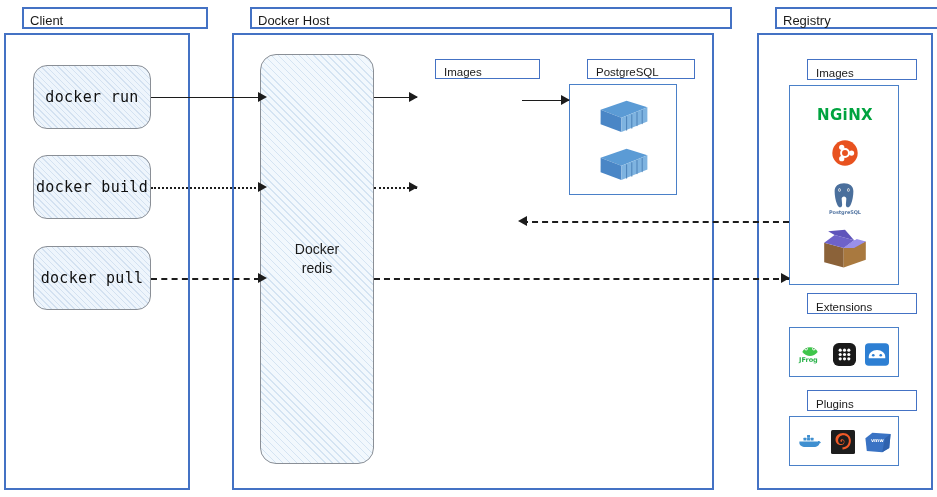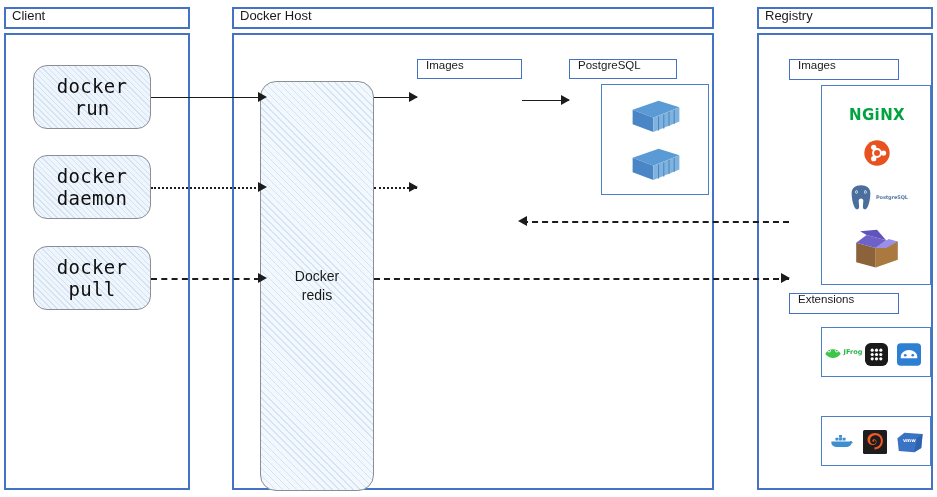--- a/index.html
+++ b/index.html
@@ -24,83 +24,81 @@
   }
 
   
   .abs { position: absolute; box-sizing: border-box; }
 
   
   .label-box {
     border: 2px solid #4472c4;
     background: #ffffff;
     display: flex;
-    align-items: flex-start;
+    align-items: flex-end;
     padding-left: 6px;
     font-size: 13px;
     color: #1a1a1a;
     line-height: 1;
+    margin-left: 18px;
   }
   .label-box.sub {
     border: 1.5px solid #4472c4;
     font-size: 11.5px;
     padding-left: 8px;
   }
 
   
   .panel {
     border: 2px solid #4472c4;
     background: #ffffff;
   }
   .subpanel {
     border: 1.5px solid #4a80c8;
     background: #ffffff;
-    margin-left: 32px;
   }
 
   
   .cmd-box {
     border: 1px solid #8a8f96;
     border-radius: 14px;
     background-color: #eef5fc;
     background-image:
       repeating-linear-gradient(45deg,
         rgba(150,180,215,0.30) 0px,
         rgba(150,180,215,0.30) 1px,
         rgba(255,255,255,0) 1px,
         rgba(255,255,255,0) 4px);
     display: flex;
     align-items: center;
     justify-content: center;
     font-family: "DejaVu Sans Mono", "Liberation Mono", monospace;
-    font-size: 19px;
+    font-size: 15px;
     color: #0f0f0f;
     letter-spacing: 0.3px;
-    text-align: center;
   }
 
   
   .daemon-box {
     border: 1px solid #8a8f96;
     border-radius: 16px;
     background-color: #f2f8fd;
     background-image:
       repeating-linear-gradient(45deg,
         rgba(150,185,220,0.32) 0px,
         rgba(150,185,220,0.32) 1px,
         rgba(255,255,255,0) 1px,
         rgba(255,255,255,0) 5px);
     display: flex;
     align-items: center;
     justify-content: center;
     text-align: center;
     font-size: 14px;
     color: #1a1a1a;
     line-height: 1.35;
-    margin-top: 27px;
   }
 
   
   .conn { position: absolute; height: 0; }
   .line-solid  { border-top: 1.6px solid #1c1c1c; }
   .line-dotted { border-top: 2px dotted #1c1c1c; }
   .line-dashed { border-top: 2px dashed #1c1c1c; }
 
   .arrow-r, .arrow-l {
     position: absolute;
@@ -147,39 +145,39 @@
   }
   .jfrog-word {
     font-family: "DejaVu Sans", sans-serif;
     font-size: 6.5px;
     font-weight: 700;
     color: #2ab24a;
     margin-top: -3px;
   }
   .stack-col {
     display: flex;
-    flex-direction: row;
-    align-items: center;
+    flex-direction: column;
+    align-items: flex-start;
   }
 </style>
 </head>
 <body>
 
 <div class="stage">
 
   <div class="abs label-box" style="left:4px; top:7px; width:186px; height:22px;">
     <span>Client</span>
   </div>
   <div class="abs panel" style="left:4px; top:33px; width:186px; height:457px;"></div>
 
   <div class="abs cmd-box" style="left:33px; top:65px; width:118px; height:64px;">
     <span>docker run</span>
   </div>
   <div class="abs cmd-box" style="left:33px; top:155px; width:118px; height:64px;">
-    <span>docker daemon</span>
+    <span>docker build</span>
   </div>
   <div class="abs label-box" style="left:232px; top:7px; width:482px; height:22px;">
     <span>Docker Host</span>
   </div>
 
   <div class="abs cmd-box" style="left:33px; top:246px; width:118px; height:64px;">
     <span>docker pull</span>
   </div>
   <div class="abs panel" style="left:232px; top:33px; width:482px; height:457px;"></div>
 
@@ -314,20 +312,23 @@
     <div class="icon-slot" style="left:72px; top:12px; width:30px; height:28px;">
       <svg width="24" height="23" viewBox="0 0 32 30" aria-hidden="true">
         <rect x="0" y="0" width="32" height="30" rx="5" fill="#2d7fd3"></rect>
         <path fill="#ffffff" d="M5 18c0-5 5-9 11-9s11 4 11 9v2H5v-2z"></path>
         <circle cx="11" cy="16" r="1.8" fill="#2d7fd3"></circle>
         <circle cx="21" cy="16" r="1.8" fill="#2d7fd3"></circle>
       </svg>
     </div>
   </div>
 
+  <div class="abs label-box sub" style="left:789px; top:390px; width:110px; height:21px;">
+    <span>Plugins</span>
+  </div>
   <div class="abs subpanel" style="left:789px; top:416px; width:110px; height:50px;">
 
     <div class="icon-slot" style="left:3px; top:11px; width:33px; height:28px;">
       <svg width="26" height="20" viewBox="0 0 44 30" aria-hidden="true">
         <g fill="#3f8fd0">
           <rect x="11" y="8" width="5" height="4.6" rx="0.6"></rect>
           <rect x="17" y="8" width="5" height="4.6" rx="0.6"></rect>
           <rect x="23" y="8" width="5" height="4.6" rx="0.6"></rect>
           <rect x="17" y="3" width="5" height="4.6" rx="0.6"></rect>
         </g>

